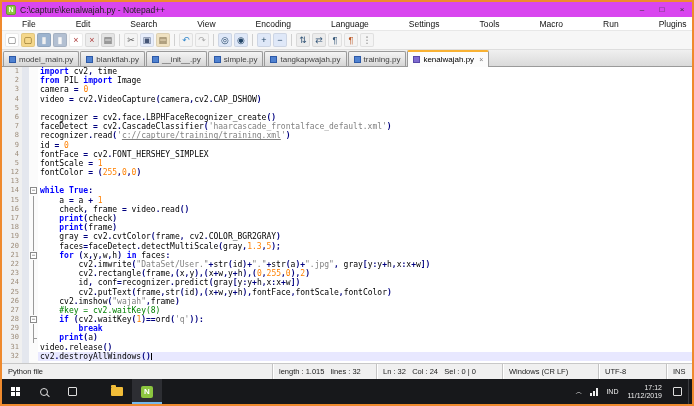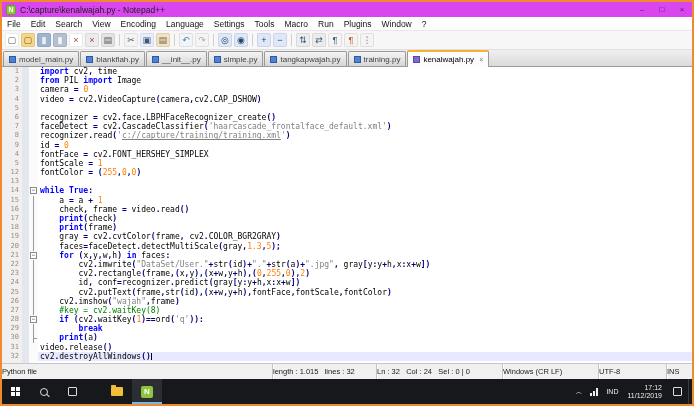--- a/index.html
+++ b/index.html
@@ -3,21 +3,21 @@
 <meta charset="utf-8">
 <style>
   *{margin:0;padding:0;box-sizing:border-box}
   body{width:694px;height:406px;background:#000;font-family:"Liberation Sans",sans-serif}
   .screen{width:694px;height:406px;border:2px solid #ef8a2e;display:flex;flex-direction:column;background:#fff;overflow:hidden}
   .titlebar{flex:0 0 15px;display:flex;align-items:center;gap:4px;padding-left:4px;background:#d946ef;font-size:8.5px;color:#222}
   .npp-ic{width:10px;height:10px;border-radius:2px;background:#8cc63f;border:1px solid #6a9c2d;color:#fff;font-size:7px;font-weight:bold;display:flex;align-items:center;justify-content:center}
   .win-controls{margin-left:auto;display:flex;height:100%}
   .win-btn{width:20px;display:flex;align-items:center;justify-content:center;font-size:8px;color:#333}
   .menubar{flex:0 0 14px;display:flex;align-items:center;background:#fff;font-size:8.5px;color:#111;border-bottom:1px solid #e8e8e8}
-  .mi{padding:0 5px}
+  .mi{padding:0 20px}
   .toolbar{flex:0 0 19px;display:flex;align-items:center;gap:2px;padding:0 3px;background:#f7f7f7;border-bottom:1px solid #dedede}
   .tbi{width:14px;height:14px;border-radius:2px;display:flex;align-items:center;justify-content:center;font-size:9px;border:1px solid rgba(0,0,0,.08)}
   .tsep{width:1px;height:12px;background:#d0d0d0;margin:0 2px}
   .tabbar{flex:0 0 17px;display:flex;align-items:flex-end;background:linear-gradient(#f0f0f0,#dadada);border-bottom:1px solid #9a9a9a;padding-left:1px}
   .tab{height:15px;display:flex;align-items:center;gap:3px;padding:0 5px;font-size:8px;color:#444;background:linear-gradient(#f4f4f4,#d6d6d6);border:1px solid #9a9a9a;border-bottom:none;border-radius:2px 2px 0 0;margin-right:1px;white-space:nowrap}
   .tab.active{height:17px;background:#fcfcfc;color:#000;border-top:2px solid #f9b233;margin-bottom:-1px}
   .tab-ic{width:7px;height:7px;background:#4f81d0;border:1px solid #2c59a8}
   .tab.active .tab-ic{background:#7e6ad0;border-color:#5847a8}
   .tab-x{font-size:7px;color:#777;margin-left:2px}
   .editor{flex:1;font-family:"DejaVu Sans Mono","Liberation Mono",monospace;font-size:8px;overflow:hidden;
@@ -33,21 +33,21 @@
   .code{white-space:pre;padding-left:2px;flex:1}
   .sk{color:#0000ff;font-weight:bold}
   .sn{color:#ff8000}
   .ss{color:#808080}
   .so{color:#000080;font-weight:bold}
   .sc{color:#008000}
   .st{color:#000}
   .su{color:#808080;text-decoration:underline}
   .caret{display:inline-block;width:1px;height:7px;background:#000;margin-bottom:-1px}
   .statusbar{flex:0 0 16px;display:flex;align-items:stretch;background:#f0f0f0;border-top:1px solid #c8c8c8;font-size:7.5px;color:#222}
-  .sb{display:flex;align-items:center;padding:0 0;white-space:pre;border-left:1px solid #c4c4c4;box-shadow:inset 1px 0 0 #fff}
+  .sb{display:flex;align-items:center;padding:0 6px;white-space:pre;border-left:1px solid #c4c4c4;box-shadow:inset 1px 0 0 #fff}
   .sb:first-child{border-left:none;box-shadow:none;flex:1}
   .sb-len{width:104px}.sb-pos{width:126px}.sb-eol{width:96px}.sb-enc{width:68px}.sb-ins{width:26px}
   .taskbar{flex:0 0 25px;background:#17181b;display:flex;align-items:center;color:#eee}
   .tb-btn{width:28px;height:100%;display:flex;align-items:center;justify-content:center}
   .winlogo{width:10px;height:10px;display:grid;grid-template-columns:4px 4px;grid-template-rows:4px 4px;gap:1px}
   .winlogo i{background:#fff}
   .search-ic{width:8px;height:8px;border:1px solid #ddd;border-radius:50%;position:relative}
   .search-ic::after{content:"";position:absolute;width:4px;height:1px;background:#ddd;right:-3px;bottom:-1px;transform:rotate(45deg)}
   .taskview-ic{width:9px;height:9px;border:1px solid #ddd;border-radius:1px}
   .tb-app{width:30px;height:100%;display:flex;align-items:center;justify-content:center}

